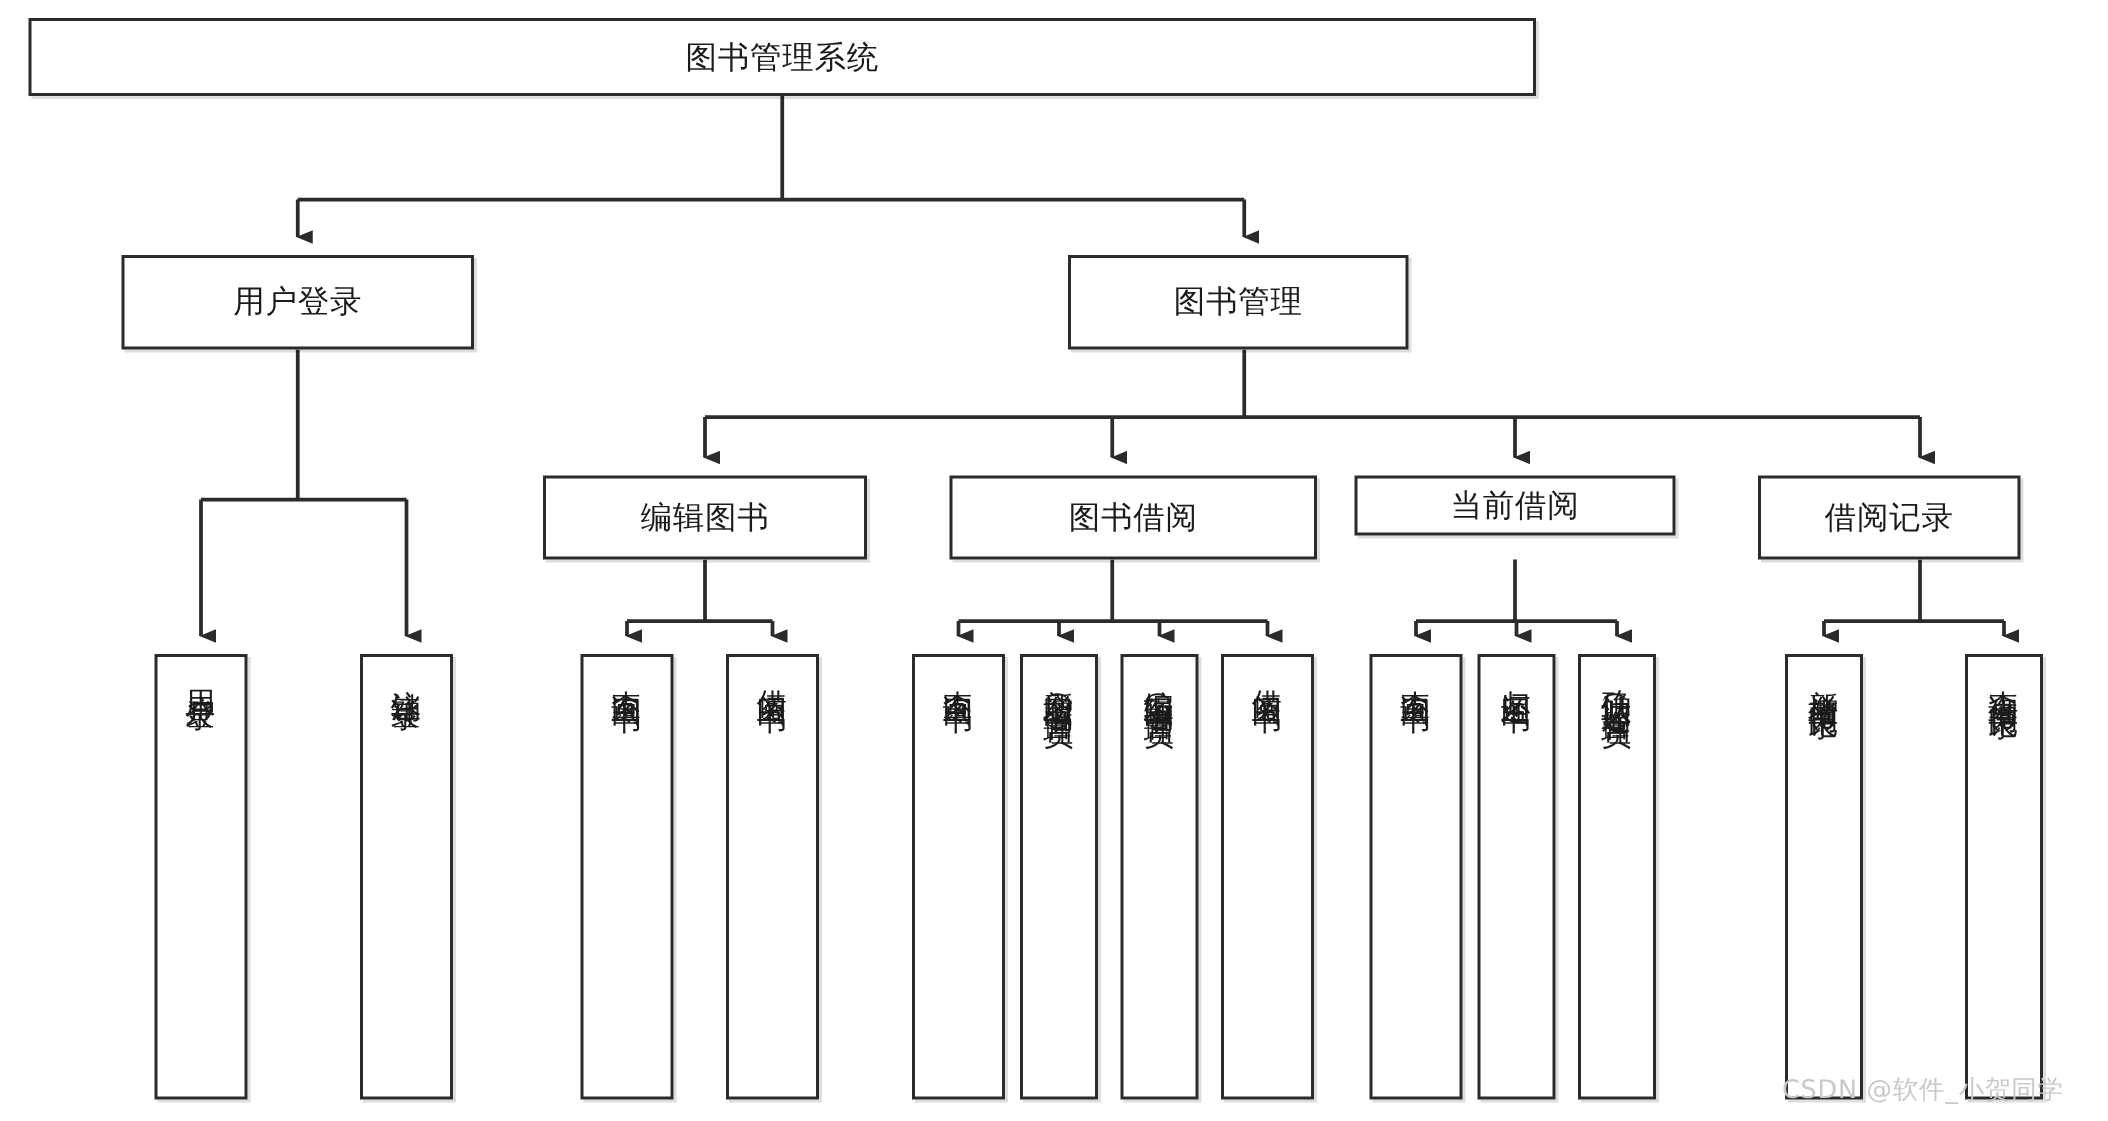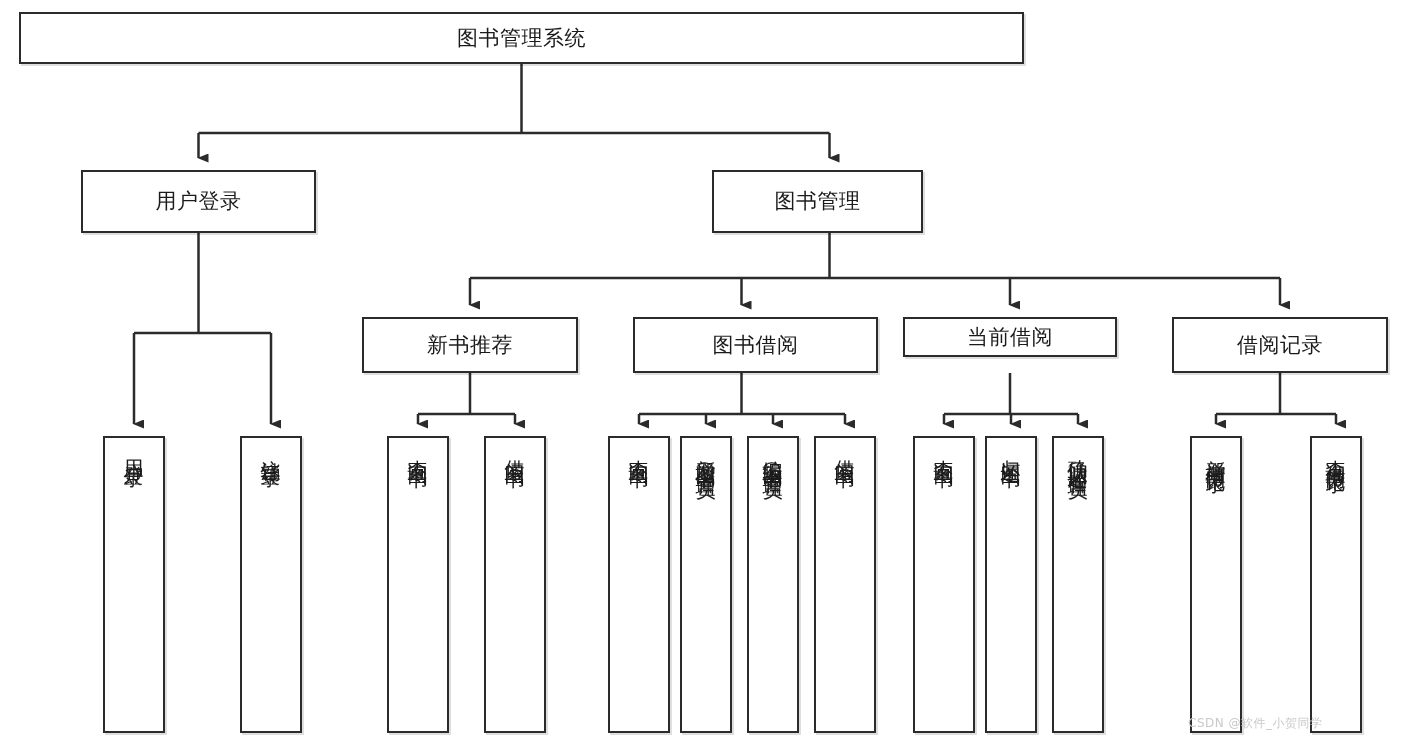--- a/index.html
+++ b/index.html
@@ -52,21 +52,21 @@
     color: #1b1b1b;
     writing-mode: vertical-rl;
     text-orientation: upright;
     letter-spacing: 3px;
     line-height: 1;
     white-space: nowrap;
     text-align: start;
   }
   .watermark {
     position: absolute;
-    font-size: 12px;
+    font-size: 17px;
     color: #c9c9c9;
     white-space: nowrap;
     letter-spacing: 0.5px;
   }
 </style>
 </head>
 <body>
 
 <div id="stage">
 
@@ -113,33 +113,33 @@
       </g>
   </svg>
 
   <div id="nodes">
       <div class="node-box" style="left: 19px; top: 12px; width: 1005px; height: 52px;">
         <span class="node-label-h">图书管理系统</span>
       </div>
       <div class="node-box" style="left: 81px; top: 170px; width: 235px; height: 63px;">
         <span class="node-label-h">用户登录</span>
       </div>
-      <div class="node-box" style="left: 712px; top: 170px; width: 211px; height: 63px;">
+      <div class="node-box" style="left: 712px; top: 170px; width: 227px; height: 63px;">
         <span class="node-label-h">图书管理</span>
       </div>
       <div class="node-box" style="left: 362px; top: 317px; width: 216px; height: 56px;">
-        <span class="node-label-h">新书推荐</span>
+        <span class="node-label-h">编辑图书</span>
       </div>
       <div class="node-box" style="left: 633px; top: 317px; width: 245px; height: 56px;">
         <span class="node-label-h">图书借阅</span>
       </div>
       <div class="node-box" style="left: 903px; top: 317px; width: 214px; height: 40px;">
         <span class="node-label-h">当前借阅</span>
       </div>
-      <div class="node-box" style="left: 1172px; top: 317px; width: 216px; height: 56px;">
+      <div class="node-box" style="left: 1172px; top: 317px; width: 175px; height: 56px;">
         <span class="node-label-h">借阅记录</span>
       </div>
       <div class="node-box vertical" style="left: 103px; top: 436px; width: 62px; height: 297px;">
         <span class="node-label-v">用户登录</span>
       </div>
       <div class="node-box vertical" style="left: 240px; top: 436px; width: 62px; height: 297px;">
         <span class="node-label-v">注销登录</span>
       </div>
       <div class="node-box vertical" style="left: 387px; top: 436px; width: 62px; height: 297px;">
         <span class="node-label-v">查询图书</span>

